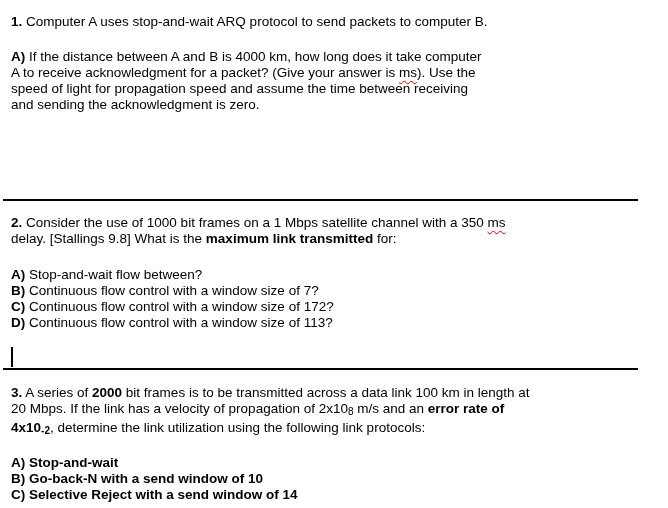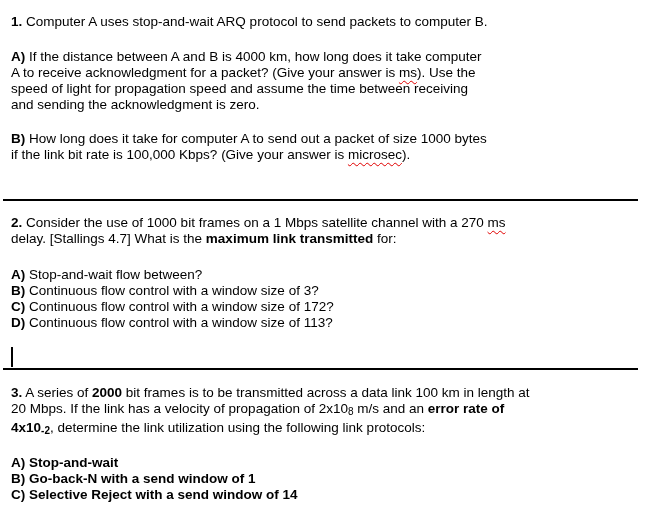--- a/index.html
+++ b/index.html
@@ -58,29 +58,28 @@
 </style>
 </head>
 <body>
 
 <div class="page">
 
   <div class="block" style="top:14px"><span class="b">1.</span><span> Computer A uses stop-and-wait ARQ protocol to send packets to computer B.</span></div>
 
   <div class="block" style="top:49px"><span class="b">A)</span><span> If the distance between A and B is 4000 km, how long does it take computer</span><br><span>A to receive acknowledgment for a packet? (Give your answer is </span><span class="sq-red">ms</span><span>). Use the</span><br><span>speed of light for propagation speed and assume the time between receiving</span><br><span>and sending the acknowledgment is zero.</span></div>
 
-  <div class="block" style="top:131px"><span class="b">B)</span><span> How long does it take for computer A to send out a packet of size 1000 bytes</span><br><span>if the link bit rate is 100,000 Kbps? (Give your answer is </span><span class="sq-red">microsec</span><span>).</span></div>
 
   <div class="divider" style="top:199px"></div>
 
-  <div class="block" style="top:215px"><span class="b">2.</span><span> Consider the use of 1000 bit frames on a 1 Mbps satellite channel with a 270 </span><span class="sq-red">ms</span><br><span>delay. [Stallings 4.7] What is the </span><span class="b">maximum link transmitted</span><span> for:</span></div>
+  <div class="block" style="top:215px"><span class="b">2.</span><span> Consider the use of 1000 bit frames on a 1 Mbps satellite channel with a 350 </span><span class="sq-red">ms</span><br><span>delay. [Stallings 9.8] What is the </span><span class="b">maximum link transmitted</span><span> for:</span></div>
 
-  <div class="block" style="top:267px"><span class="b">A)</span><span> Stop-and-wait flow between?</span><br><span class="b">B)</span><span> Continuous flow control with a window size of 3?</span><br><span class="b">C)</span><span> Continuous flow control with a window size of 172?</span><br><span class="b">D)</span><span> Continuous flow control with a window size of 113?</span></div>
+  <div class="block" style="top:267px"><span class="b">A)</span><span> Stop-and-wait flow between?</span><br><span class="b">B)</span><span> Continuous flow control with a window size of 7?</span><br><span class="b">C)</span><span> Continuous flow control with a window size of 172?</span><br><span class="b">D)</span><span> Continuous flow control with a window size of 113?</span></div>
 
   <div class="caret" style="top:347px"></div>
 
   <div class="divider" style="top:368px"></div>
 
   <div class="block" style="top:385px"><span class="b">3.</span><span> A series of </span><span class="b">2000</span><span> bit frames is to be transmitted across a data link 100 km in length at</span><br><span>20 Mbps. If the link has a velocity of propagation of 2x10</span><span class="sub">8</span><span> m/s and an </span><span class="b">error rate of</span><br><span class="b">4x10</span><span class="b sub">-2</span><span>, determine the link utilization using the following link protocols:</span></div>
 
-  <div class="block bold-block" style="top:455px"><span>A)</span><span> Stop-and-wait</span><br><span>B)</span><span> Go-</span><span class="sq-blue">back</span><span>-N with a send window of 1</span><br><span>C)</span><span> Selective Reject with a send window of 14</span></div>
+  <div class="block bold-block" style="top:455px"><span>A)</span><span> Stop-and-wait</span><br><span>B)</span><span> Go-</span><span class="sq-blue">back</span><span>-N with a send window of 10</span><br><span>C)</span><span> Selective Reject with a send window of 14</span></div>
 
 </div>
 
 </body></html>

